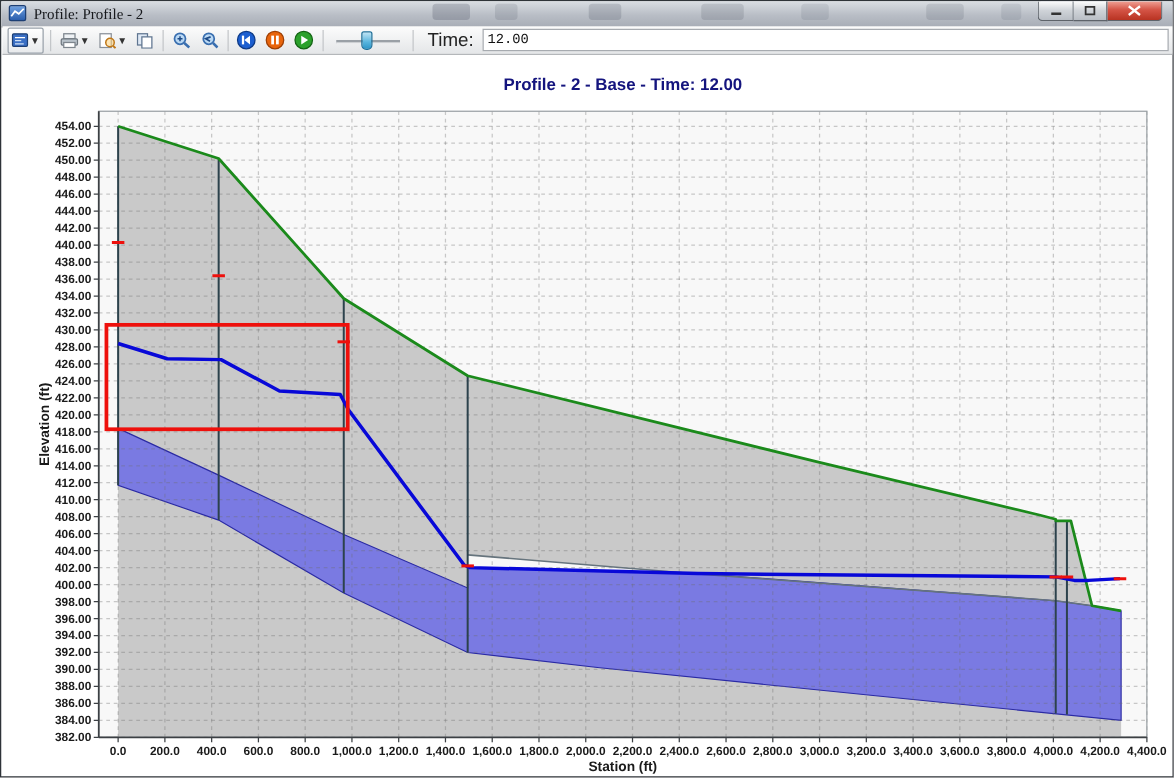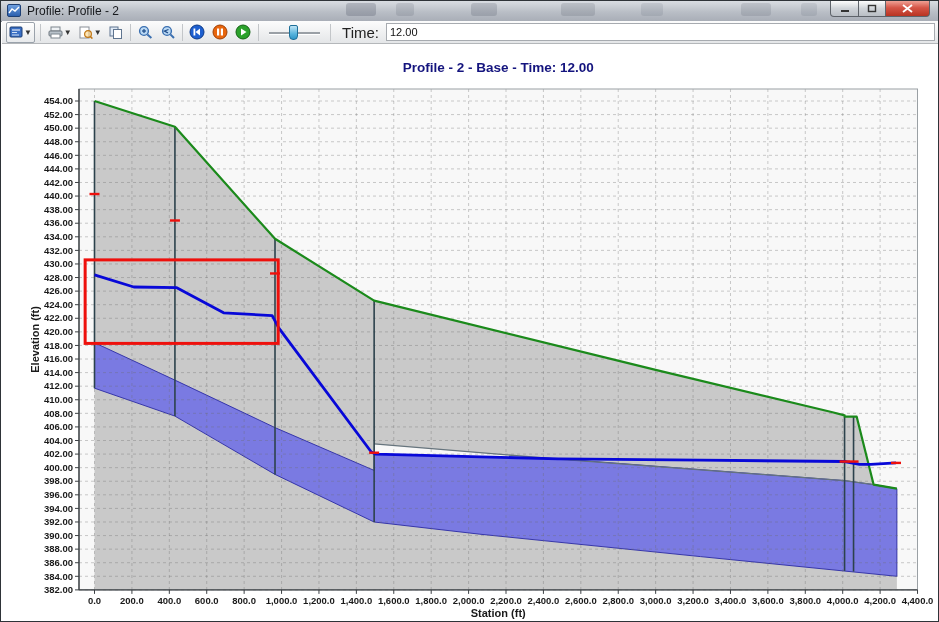--- a/index.html
+++ b/index.html
@@ -1,20 +1,20 @@
 <!DOCTYPE html>
 <html><head>
 <meta charset="utf-8">
 <style>
   html,body{margin:0;padding:0;background:#888;}
   #win{position:relative;width:939px;height:622px;background:#fff;overflow:hidden;
        font-family:"Liberation Sans",sans-serif;border:1px solid #2e3338;box-sizing:border-box;}
   
   #titlebar{position:absolute;left:0;top:0;width:939px;height:20px;z-index:6;
-    background:linear-gradient(#d9dde2,#b9bec6 55%,#a9aeb7);border-bottom:1px solid #8a8f96;}
+    background:linear-gradient(#d9dde2,#b9bec6 55%,#a9aeb7);border-bottom:1px solid #8a8f96;font-family:Liberation Serif, serif;}
   .smudge{position:absolute;top:2px;height:13px;border-radius:3px;background:rgba(20,30,50,.18);}
   #title-icon{position:absolute;left:6px;top:3px;width:14px;height:13px;border-radius:2px;
     background:linear-gradient(#6fa0e0,#2b5fae);border:1px solid #1d3f74;box-sizing:border-box;}
   #title-icon svg{display:block;}
   #title-text{position:absolute;left:26px;top:3px;font-size:12px;color:#16181c;}
   #winbtns{position:absolute;right:8px;top:0;height:17px;display:flex;z-index:7;}
   .wbtn{height:16px;border:1px solid #5e636a;border-top:none;box-sizing:border-box;
     background:linear-gradient(#fdfdfd,#cfd3d8 50%,#b9bec5);display:flex;align-items:center;justify-content:center;}
   #btn-min{width:29px;border-radius:0 0 0 4px;}
   #btn-max{width:27px;border-left:none;}
@@ -28,21 +28,21 @@
   .tbtn{display:flex;align-items:center;justify-content:center;height:19px;padding:0 2px;border-radius:2px;}
   .tbtn.bordered{border:1px solid #9aa2ab;background:linear-gradient(#fff,#e8eaec);}
   .drop{font-size:8px;color:#333;margin-left:1px;}
   #slider{position:relative;width:62px;height:17px;margin:0 3px;}
   #slider .groove{position:absolute;left:2px;right:2px;top:8px;height:2px;background:#9aa0a6;
      border-bottom:1px solid #fff;}
   #slider .thumb{position:absolute;left:22px;top:1px;width:9px;height:15px;border-radius:2px 2px 4px 4px;
      background:linear-gradient(#bfe4f5,#57b4dd 60%,#2f96c8);border:1px solid #1d6f99;box-sizing:border-box;}
   #time-label{font-size:15px;color:#222;margin:0 4px 0 6px;}
   #time-input{width:612px;height:16px;border:1px solid #a7abb0;font-size:11px;
-     font-family:Liberation Sans, sans-serif;padding:0 3px;color:#111;}
+     font-family:Liberation Mono, monospace;padding:0 3px;color:#111;}
   
   #chart-svg{position:absolute;left:0;top:0;z-index:1;}
 </style>
 </head>
 <body>
 
 <div id="win">
 
   <svg id="chart-svg" width="939" height="622">
       <rect x="78" y="88" width="838.5" height="500.88" fill="#f8f8f8"></rect>

